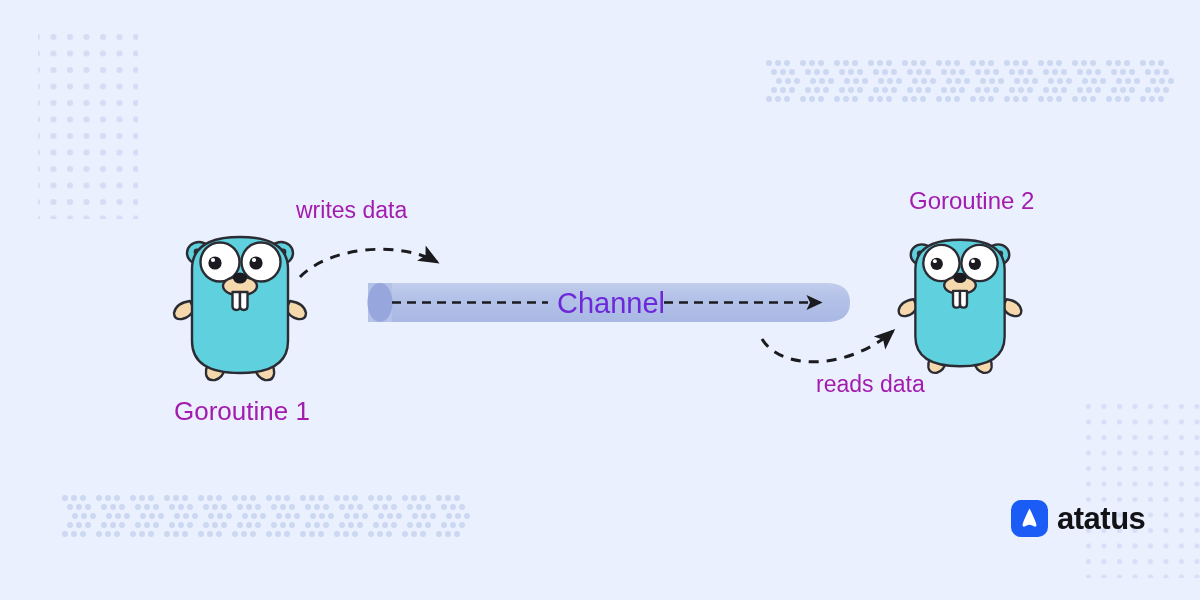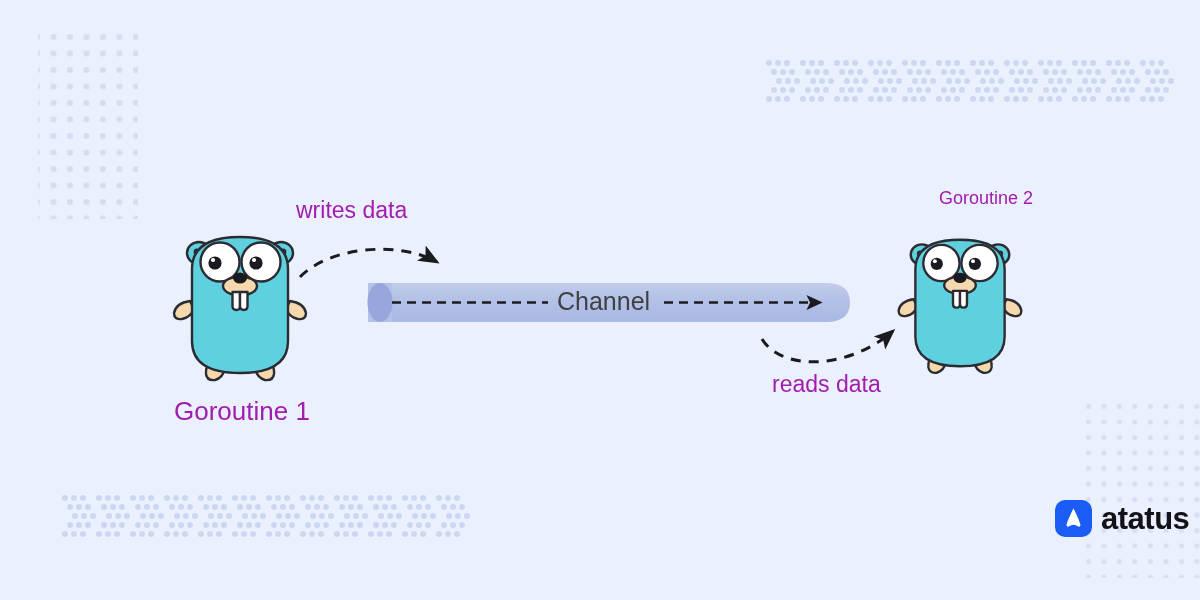--- a/index.html
+++ b/index.html
@@ -27,32 +27,31 @@
     width: 1200px; height: 600px;
   }
   .label {
     position: absolute;
     color: #a21caf;
     font-weight: 400;
     white-space: nowrap;
     line-height: 1;
   }
   .lbl-goroutine1 { left: 174px; top: 398px; font-size: 26px; text-align: center; }
-  .lbl-goroutine2 { left: 939px; top: 189px; font-size: 18px; }
+  .lbl-goroutine2 { left: 909px; top: 189px; font-size: 24px; }
   .lbl-writes     { left: 296px; top: 199px; font-size: 23px; }
-  .lbl-reads      { left: 772px; top: 373px; font-size: 23px; }
-  .lbl-channel    { left: 557px; top: 289px; font-size: 25px; color: #404040; }
+  .lbl-reads      { left: 816px; top: 373px; font-size: 23px; }
+  .lbl-channel    { left: 557px; top: 289px; font-size: 29px; color: #6d28d9; }
 
   .logo-wrap {
     position: absolute;
     left: 1011px; top: 500px;
     display: flex;
     align-items: center;
     gap: 9px;
-    margin-left: 44px;
   }
   .logo-mark {
     width: 37px; height: 37px;
     border-radius: 10px;
     display: flex;
     align-items: center;
     justify-content: center;
   }
   .logo-text {
     font-size: 31px;

